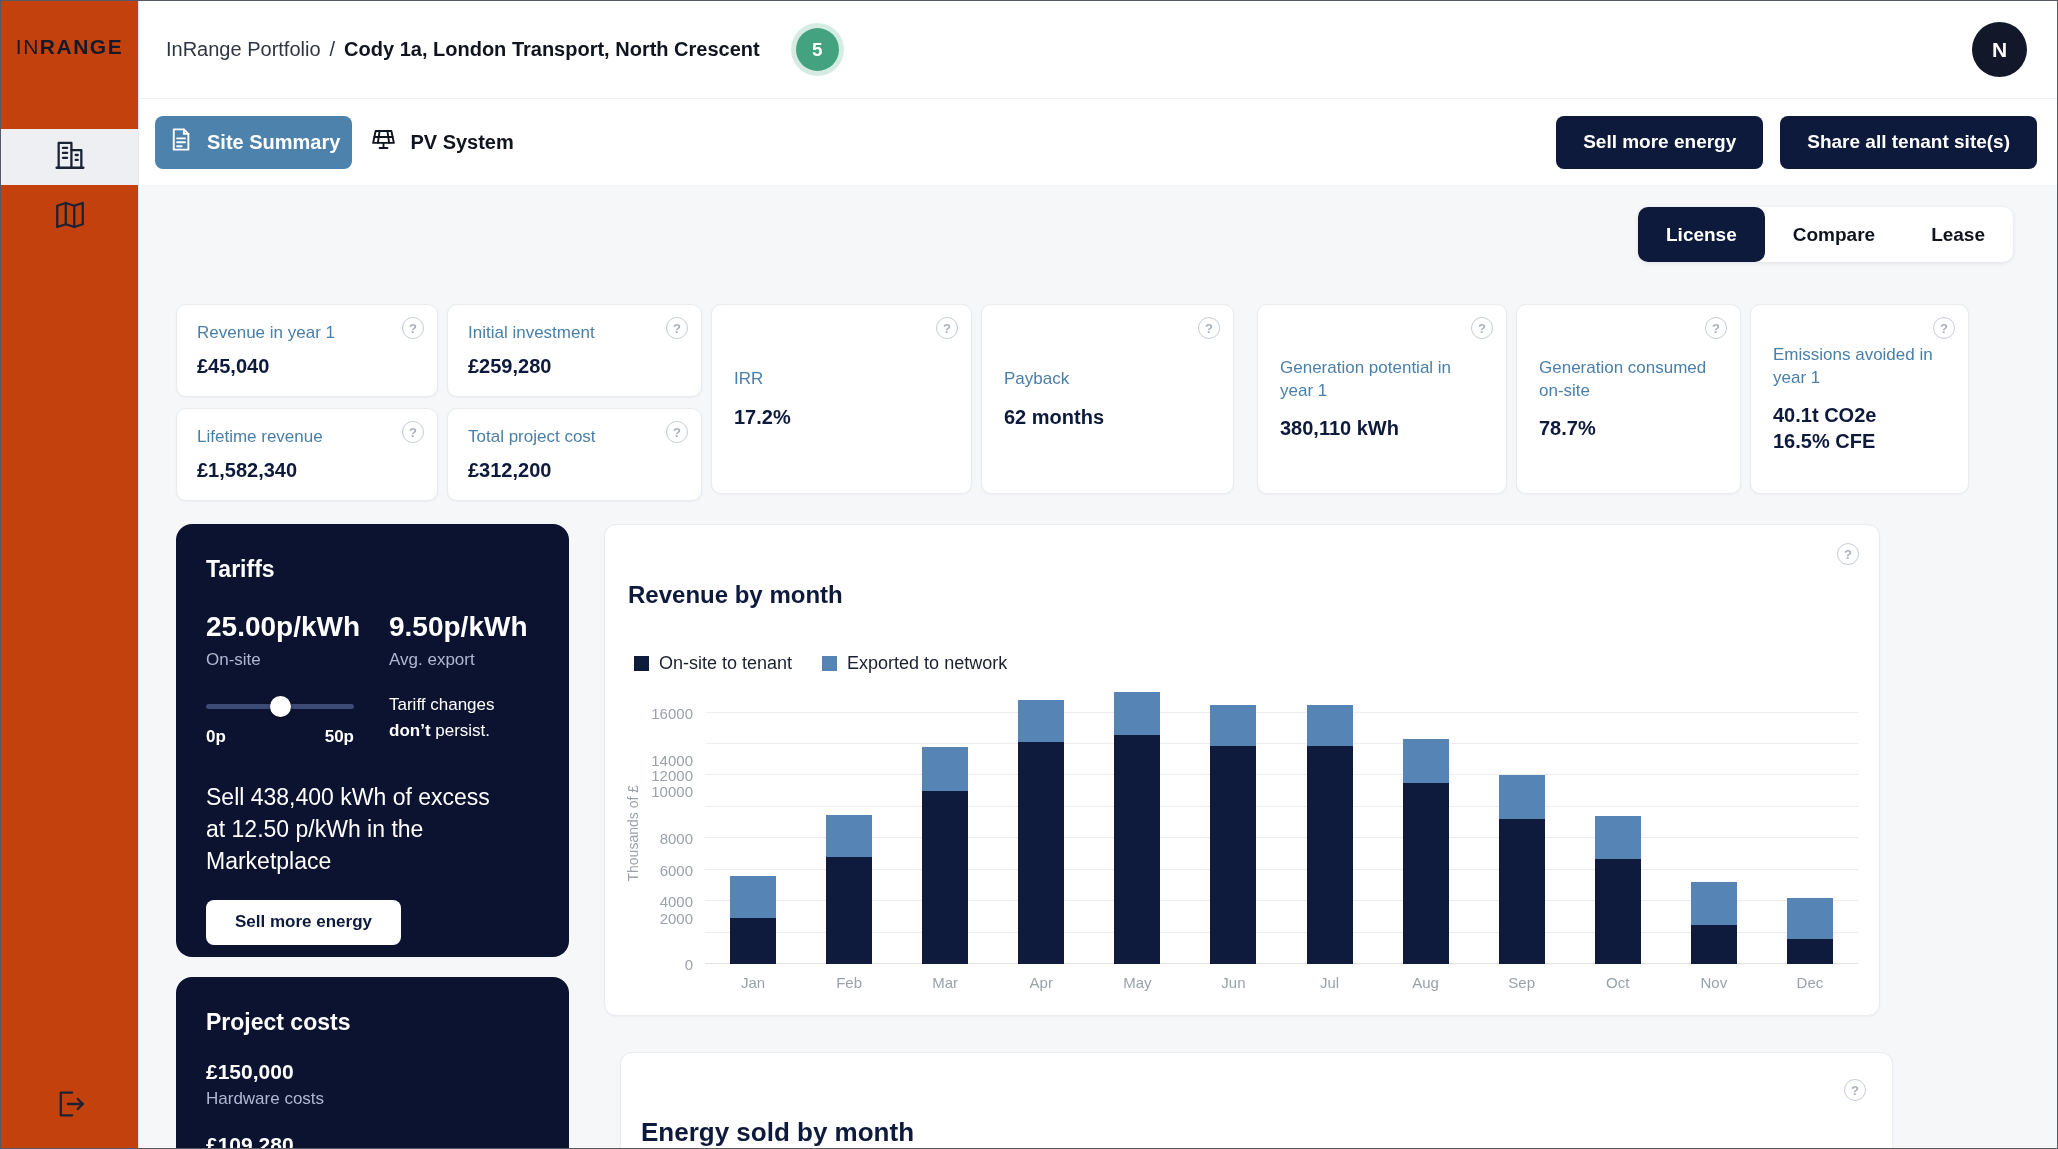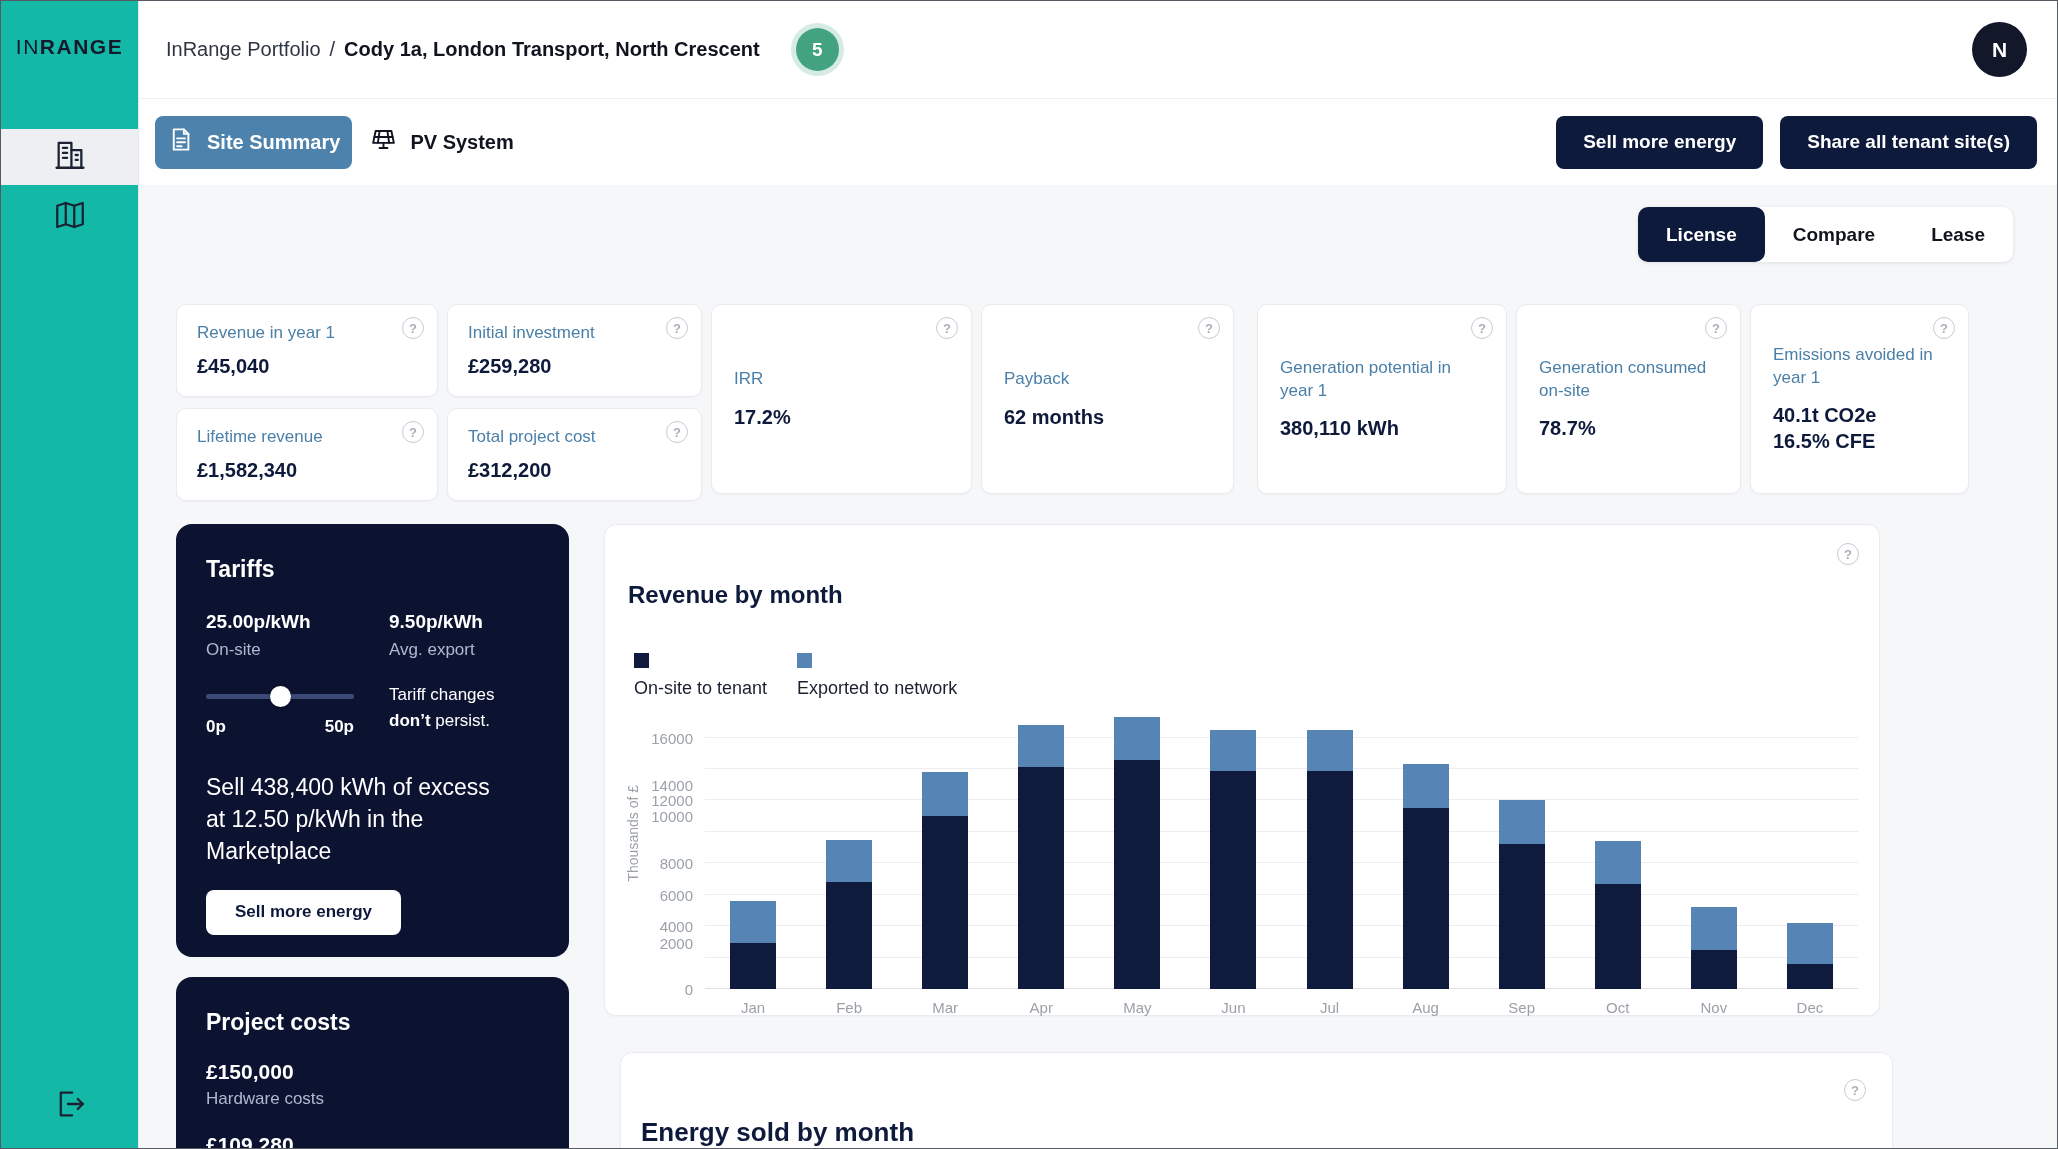--- a/index.html
+++ b/index.html
@@ -1,20 +1,20 @@
 <!DOCTYPE html>
 <html><head>
 <meta charset="utf-8">
 <style>
   * { margin:0; padding:0; box-sizing:border-box; }
   body { background:#d9dbe0; font-family:"Liberation Sans","DejaVu Sans",sans-serif; }
   .page { width:2058px; height:1149px; display:flex; background:#fff; border:1px solid #565b63; overflow:hidden; color:#0e1a3c; position:relative; }
 
   
-  .sidebar { width:138px; flex-shrink:0; background:#14b8a6; border-right:1px solid #e4e6ea; display:flex; flex-direction:column; align-items:center; padding-top:34px;gap:18px; }
+  .sidebar { width:138px; flex-shrink:0; background:#c2410c; border-right:1px solid #e4e6ea; display:flex; flex-direction:column; align-items:center; padding-top:34px;gap:18px; }
   .logo { font-size:21px; color:#141a2b; letter-spacing:1.5px; margin-bottom:52px; white-space:nowrap; }
   .logo .l1 { font-weight:400; }
   .logo .l2 { font-weight:700; }
   .side-nav { width:100%; display:flex; flex-direction:column; align-items:center; gap:4px; }
   .side-item { width:100%; height:56px; display:flex; align-items:center; justify-content:center; cursor:pointer; color:#1a2233; }
   .side-item.active { background:#edeff2; }
   .side-item svg { width:34px; height:34px; }
   .side-bottom { margin-top:auto; margin-bottom:14px; width:100%; }
 
   
@@ -54,40 +54,40 @@
   .w5 { width:250px; margin-left:14px; } .w6 { width:225px; } .w7 { width:219px; }
   .help { position:absolute; top:12px; right:13px; width:22px; height:22px; border:1.5px solid #c6ccd4; border-radius:50%; color:#aab0ba; font-size:13px; font-weight:600; display:flex; align-items:center; justify-content:center; cursor:pointer; background:#fff; }
 
   
   .main-cols { display:flex; gap:35px; }
   .left-col { width:393px; flex-shrink:0; display:flex; flex-direction:column; gap:20px; }
   .card-navy { background:#0c1331; border-radius:16px; color:#fff; }
   .tariffs-card { height:433px; padding:32px 30px; position:relative; }
   .card-title { font-size:23px; font-weight:700; }
   .tariff-grid { display:grid; grid-template-columns:183px 1fr; margin-top:28px; }
-  .t-value { font-size:19px; font-weight:700; white-space:nowrap; }
+  .t-value { font-size:28px; font-weight:700; white-space:nowrap; }
   .t-label { font-size:17px; color:#aeb8cf; margin-top:7px; }
   .slider { position:relative; width:148px; height:21px; margin-top:26px; cursor:pointer; }
   .slider-track { position:absolute; top:8px; left:0; right:0; height:5px; border-radius:3px; background:#3c4a76; }
   .slider-thumb { position:absolute; top:0; width:21px; height:21px; border-radius:50%; background:#fff; box-shadow:0 1px 3px rgba(0,0,0,.4); }
   .slider-labels { display:flex; justify-content:space-between; width:148px; font-weight:700; font-size:17px; margin-top:10px; }
   .tariff-note { font-size:17px; line-height:1.55; margin-top:22px; }
   .marketplace { margin-top:34px; font-size:23px; line-height:1.4; width:300px; }
   .btn-white { margin-top:22px; background:#fff; color:#0e1a3c; border:none; border-radius:8px; height:45px; padding:0 29px; font-size:17px; font-weight:600; font-family:inherit; cursor:pointer; }
   .costs-card { height:320px; padding:32px 30px; }
   .cost-value { font-size:21px; font-weight:700; margin-top:24px; }
   .cost-label { font-size:17px; color:#aeb8cf; margin-top:5px; }
 
   
   .right-col { width:1276px; flex-shrink:0; display:flex; flex-direction:column; gap:36px; }
   .chart-card { background:#fff; border:1px solid #e9ebef; border-radius:12px; height:492px; position:relative; box-shadow:0 1px 2px rgba(16,24,40,.04); }
   .chart-card .help { top:18px; right:20px; }
   .chart-title { font-size:24px; font-weight:700; margin:56px 0 0 23px; }
   .legend { display:flex; gap:30px; margin:44px 0 0 29px; align-items:center; }
-  .legend-item { display:flex; align-items:flex-start; gap:10px; font-size:18px; color:#1a2030;flex-direction:column; }
+  .legend-item { display:flex; align-items:center; gap:10px; font-size:18px; color:#1a2030; }
   .legend-swatch { width:15px; height:15px; display:inline-block; }
   .plot { position:relative; height:275px; margin:15px 21px 0 100px; }
   .gridline { position:absolute; left:0; right:0; height:1px; background:#ededed; }
   .gridline.zero { background:#e0e0e0; }
   .ytick { position:absolute; right:calc(100% + 12px); transform:translateY(50%); font-size:15px; color:#9ba1a9; }
   .bars-row { position:absolute; inset:0; display:flex; justify-content:space-around; align-items:flex-end; }
   .bar-col { width:46px; display:flex; flex-direction:column; justify-content:flex-end; }
   .xlabels { display:flex; justify-content:space-around; margin:10px 21px 0 100px; }
   .xtick { width:46px; text-align:center; font-size:15px; color:#9ba1a9; }
   .y-axis-title { position:absolute; left:20px; top:171px; height:275px; display:flex; align-items:center; }

